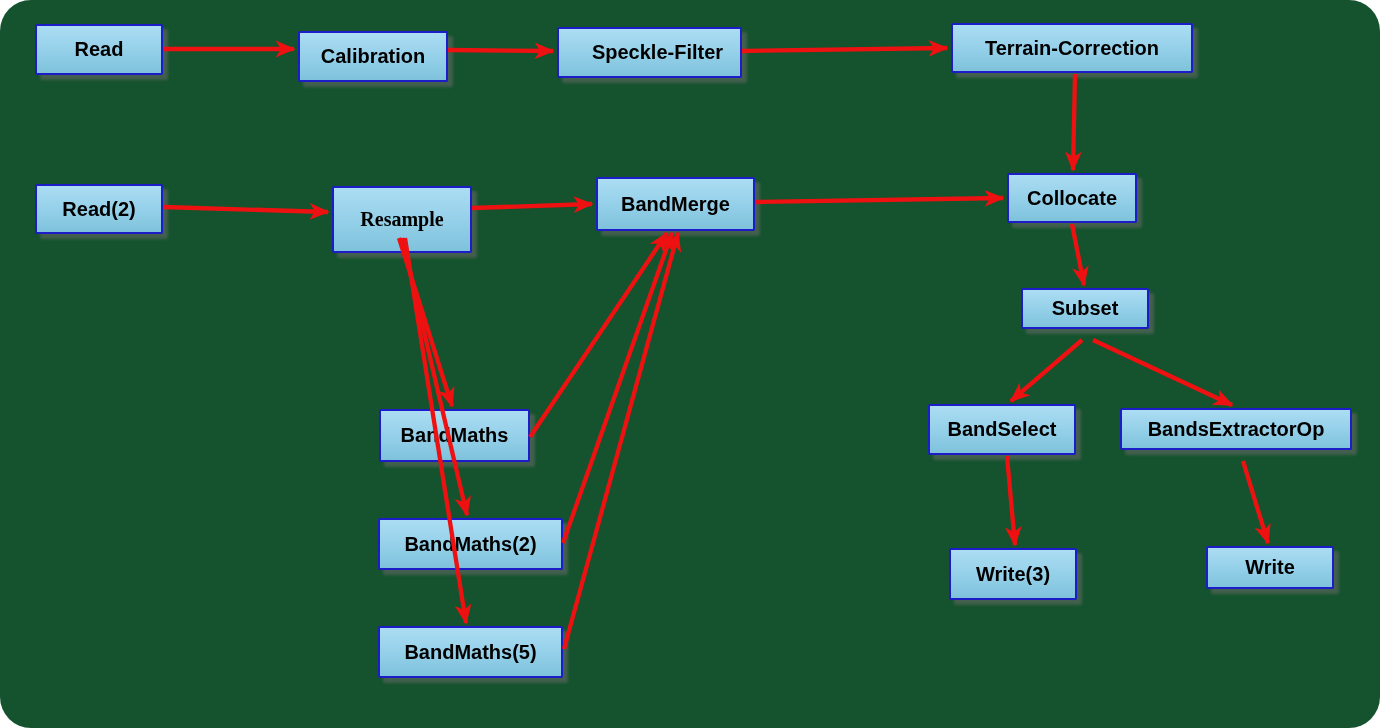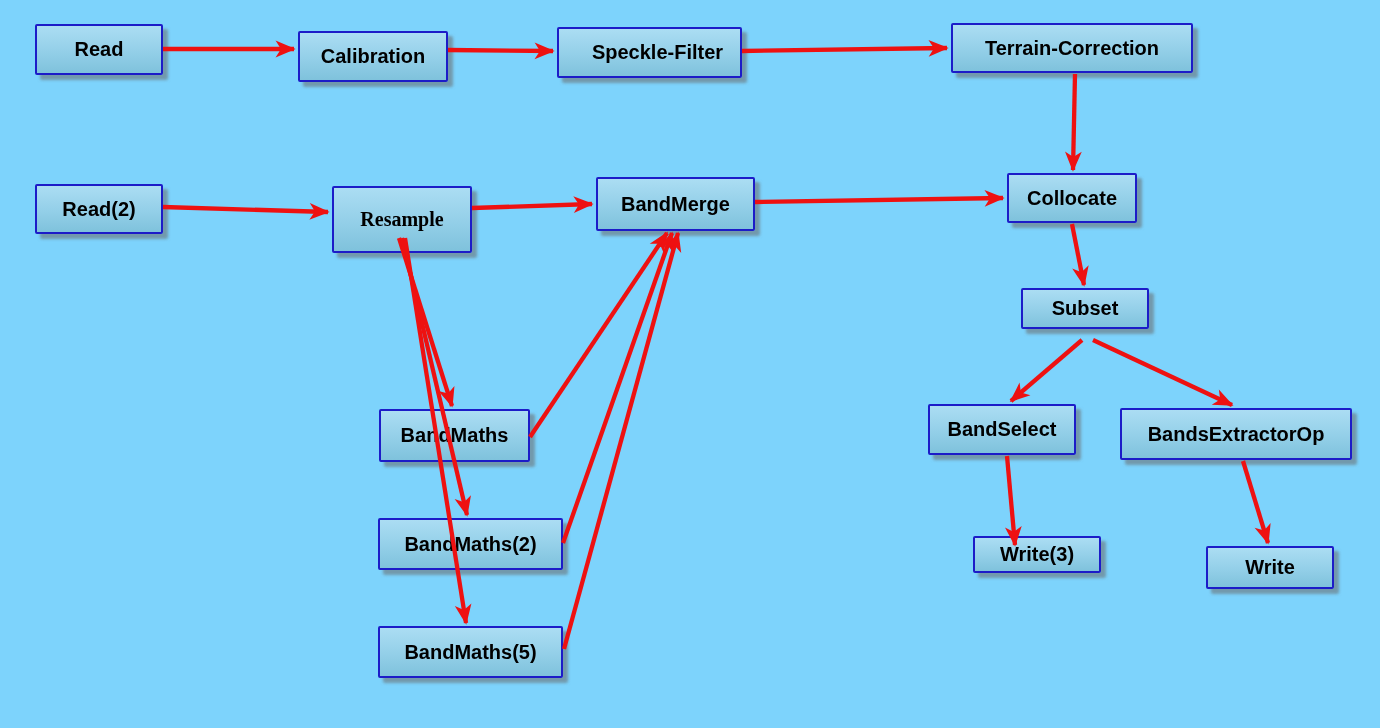--- a/index.html
+++ b/index.html
@@ -5,21 +5,22 @@
   html,body{
     margin:0; padding:0;
     width:1380px; height:728px;
     background:#ffffff;
     font-family:"Liberation Sans", sans-serif;
     overflow:hidden;
   }
   .canvas{
     position:relative;
     width:1380px; height:728px;
-    background:#7dd3fc;
+    background:#14532d;
+    border-radius:31px;
   }
   .node{
     position:absolute;
     box-sizing:border-box;
     display:flex; align-items:center; justify-content:center;
     background:linear-gradient(180deg, var(--node-fill-top,#abddf3) 0%, var(--node-fill-mid,#93cfe8) 55%, var(--node-fill-bottom,#7fc2dc) 100%);
     border:2.5px solid var(--node-border,#1c1cc8);
     border-radius:2px;
     box-shadow:5px 5px 3px rgba(105,105,105,0.55);
     z-index:1;
@@ -108,23 +109,23 @@
       </div>
       <div class="node" style="left: 378px; top: 518px; width: 185px; height: 52px;">
         <span class="node-label">BandMaths(2)</span>
       </div>
       <div class="node" style="left: 378px; top: 626px; width: 185px; height: 52px;">
         <span class="node-label">BandMaths(5)</span>
       </div>
       <div class="node" style="left: 928px; top: 404px; width: 148px; height: 51px;">
         <span class="node-label">BandSelect</span>
       </div>
-      <div class="node" style="left: 1120px; top: 408px; width: 232px; height: 52px;">
+      <div class="node" style="left: 1120px; top: 408px; width: 232px; height: 42px;">
         <span class="node-label">BandsExtractorOp</span>
       </div>
-      <div class="node" style="left: 949px; top: 536px; width: 128px; height: 37px; margin-left: 24px;">
+      <div class="node" style="left: 949px; top: 548px; width: 128px; height: 52px;">
         <span class="node-label">Write(3)</span>
       </div>
       <div class="node" style="left: 1206px; top: 546px; width: 128px; height: 43px;">
         <span class="node-label">Write</span>
       </div>
     </div>
 </div>
 
 </body></html>

